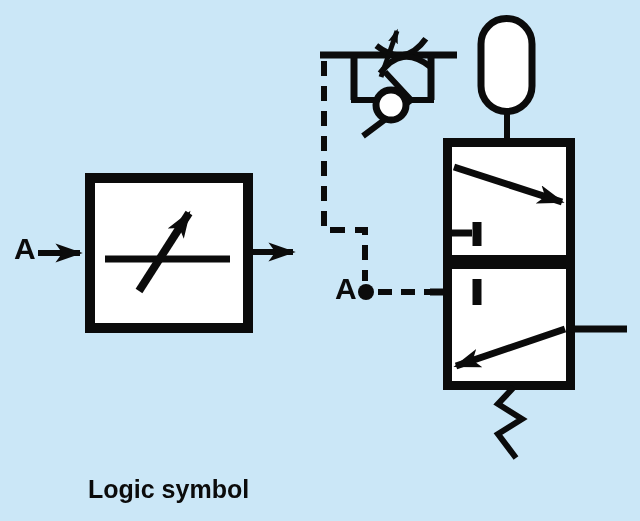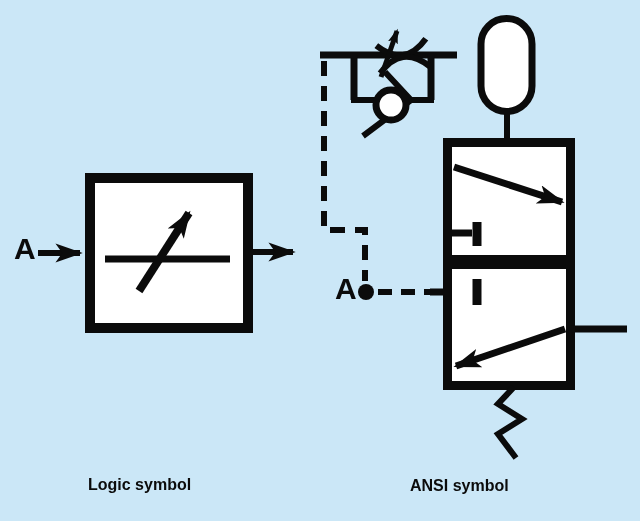--- a/index.html
+++ b/index.html
@@ -16,21 +16,21 @@
     overflow:hidden;
   }
   .canvas svg{position:absolute;left:0;top:0;}
   .lbl{
     position:absolute;
     color:var(--line);
     line-height:1;
     white-space:nowrap;
   }
   .port-label{font-size:30px;font-weight:bold;}
-  .caption{font-size:16px;font-weight:bold;}
+  .caption{font-size:25px;font-weight:bold;}
   .stroke{stroke:var(--line);fill:none;}
   .fillshape{fill:var(--shape-fill);stroke:var(--line);}
   .solidfill{fill:var(--line);stroke:none;}
 </style>
 </head>
 <body>
 
 <div class="canvas">
 
   <svg width="640" height="521" viewBox="0 0 640 521">
@@ -102,14 +102,13 @@
       <polyline points="514,387 498,404 522,419 498,434 516,458" class="stroke" stroke-width="6"></polyline>
     </g>
   </svg>
 
   <div class="lbl port-label" style="left:14px;top:234px;">A</div>
 
   <div class="lbl port-label" style="left:335px;top:274px;">A</div>
 
   <div class="lbl caption" style="left:88px;top:477px;">Logic symbol</div>
 
-  <div class="lbl caption" style="left:410px;top:478px;">ANSI symbol</div>
 </div>
 
 </body></html>

